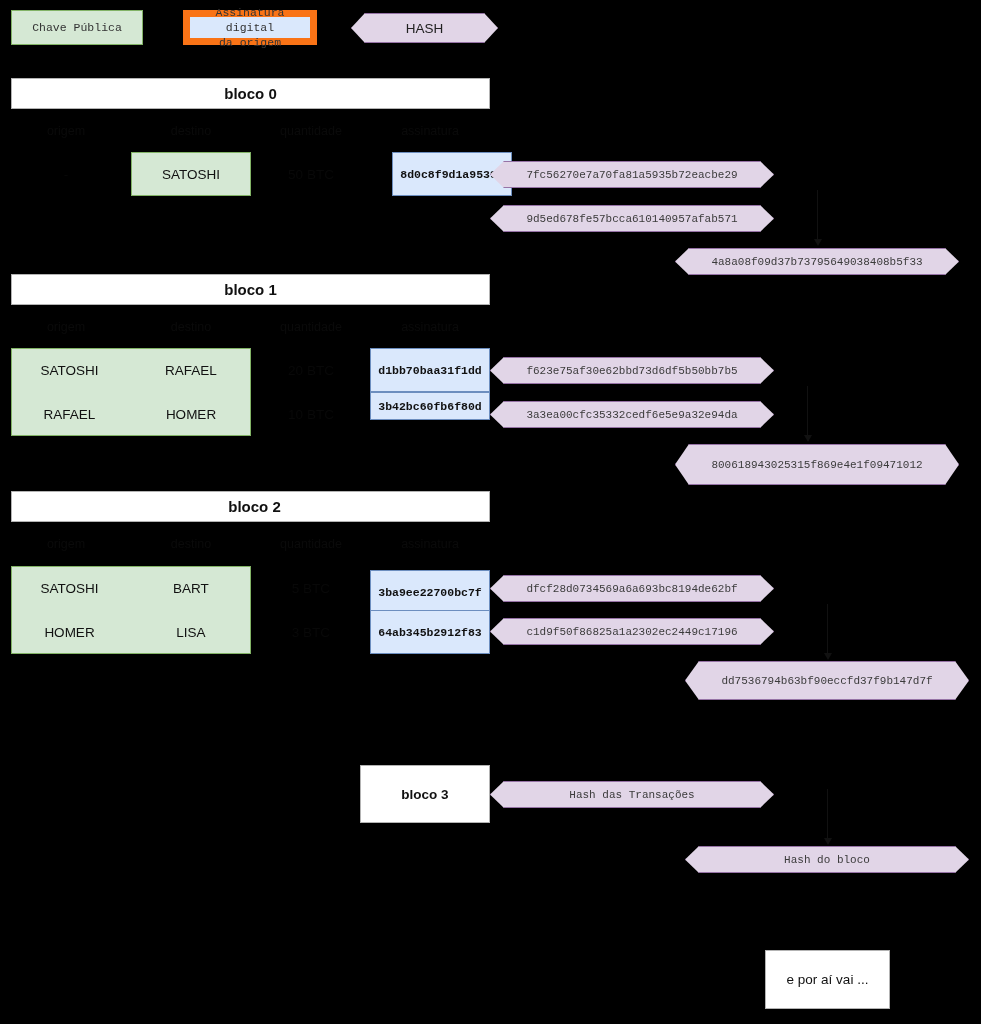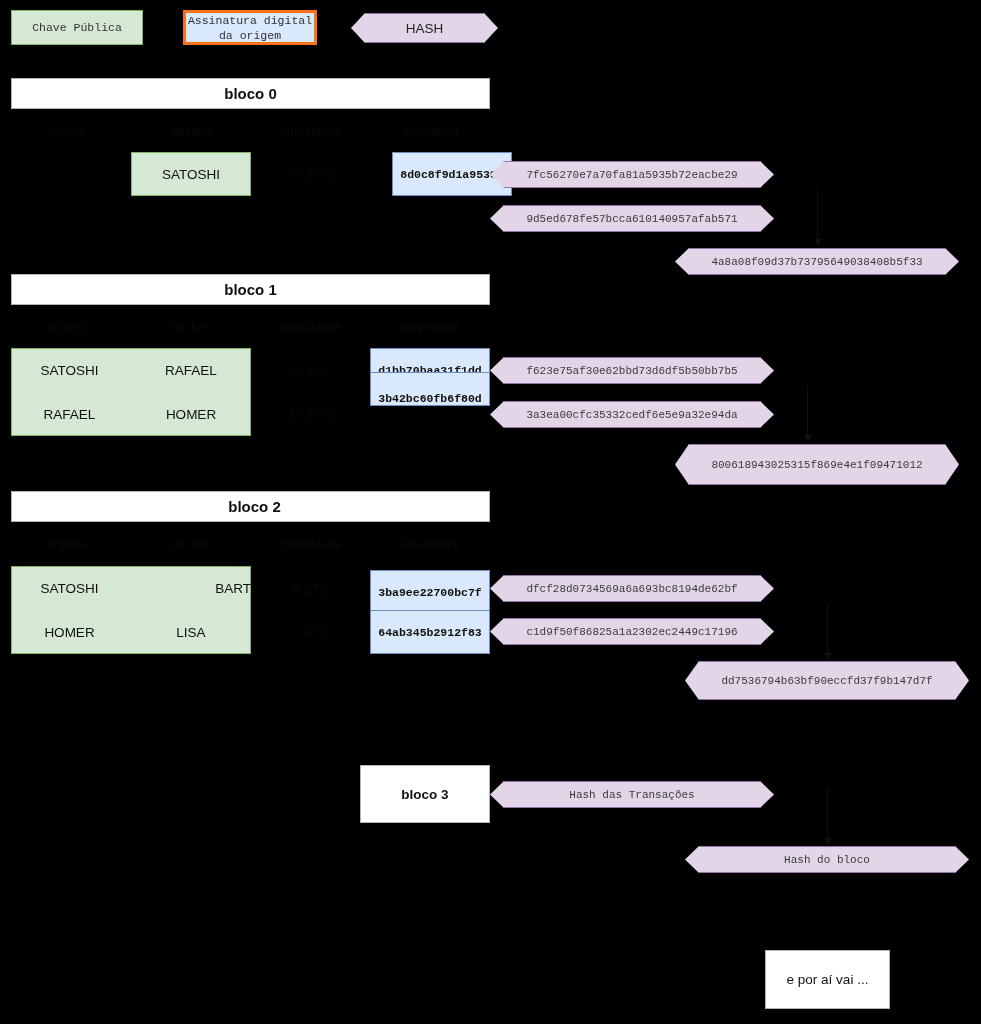--- a/index.html
+++ b/index.html
@@ -10,21 +10,21 @@
   }
   .abs{position:absolute;box-sizing:border-box;}
 
   
   .legend-box{
     display:flex;align-items:center;justify-content:center;text-align:center;
     font-family:"Liberation Mono",monospace;font-size:11.5px;color:#333;
     line-height:15px;
   }
   .legend-green{background:#d5e8d4;border:1px solid #82b366;}
-  .legend-blue{background:#dae8fc;border:3px solid #f97316;}
+  .legend-blue{background:#dae8fc;border:7px solid #f97316;}
 
   
   .hex{
     background:#e1d5e7;border:1px solid #9673a6;
     display:flex;align-items:center;justify-content:center;
     font-family:"Liberation Mono",monospace;font-size:11px;color:#3b3b3b;
     -webkit-clip-path:polygon(14px 0,calc(100% - 14px) 0,100% 50%,calc(100% - 14px) 100%,14px 100%,0 50%);
     clip-path:polygon(14px 0,calc(100% - 14px) 0,100% 50%,calc(100% - 14px) 100%,14px 100%,0 50%);
     white-space:nowrap;
   }
@@ -159,21 +159,21 @@
 
 <div class="abs cell" style="left:11px;top:392px;width:117px;height:44px;">
   <span>RAFAEL</span>
 </div>
 <div class="abs cell" style="left:131px;top:392px;width:120px;height:44px;">
   <span>HOMER</span>
 </div>
 <div class="abs cell dark" style="left:261px;top:392px;width:100px;height:44px;">
   <span>10 BTC</span>
 </div>
-<div class="abs cell hash fill-blue" style="left:370px;top:372px;width:120px;height:34px;align-items:flex-end;">
+<div class="abs cell hash fill-blue" style="left:370px;top:392px;width:120px;height:28px;">
   <span>3b42bc60fb6f80d</span>
 </div>
 
 <div class="abs hex" style="left:490px;top:357px;width:284px;height:27px;">
   <span>f623e75af30e62bbd73d6df5b50bb7b5</span>
 </div>
 <div class="abs hex" style="left:490px;top:401px;width:284px;height:27px;">
   <span>3a3ea00cfc35332cedf6e5e9a32e94da</span>
 </div>
 <div class="abs hex" style="left:675px;top:444px;width:284px;height:41px;">
@@ -199,21 +199,21 @@
 </div>
 <div class="abs col-head" style="left:370px;top:533px;width:120px;height:22px;">
   <span>assinatura</span>
 </div>
 
 <div class="abs fill-green" style="left:11px;top:566px;width:240px;height:88px;"></div>
 
 <div class="abs cell" style="left:11px;top:566px;width:117px;height:44px;">
   <span>SATOSHI</span>
 </div>
-<div class="abs cell" style="left:131px;top:566px;width:120px;height:44px;justify-content:flex-end;">
+<div class="abs cell" style="left:131px;top:566px;width:120px;height:44px;">
   <span>BART</span>
 </div>
 <div class="abs cell dark" style="left:261px;top:566px;width:100px;height:44px;">
   <span>5 BTC</span>
 </div>
 <div class="abs cell hash fill-blue" style="left:370px;top:570px;width:120px;height:44px;">
   <span>3ba9ee22700bc7f</span>
 </div>
 
 <div class="abs cell" style="left:11px;top:610px;width:117px;height:44px;">

